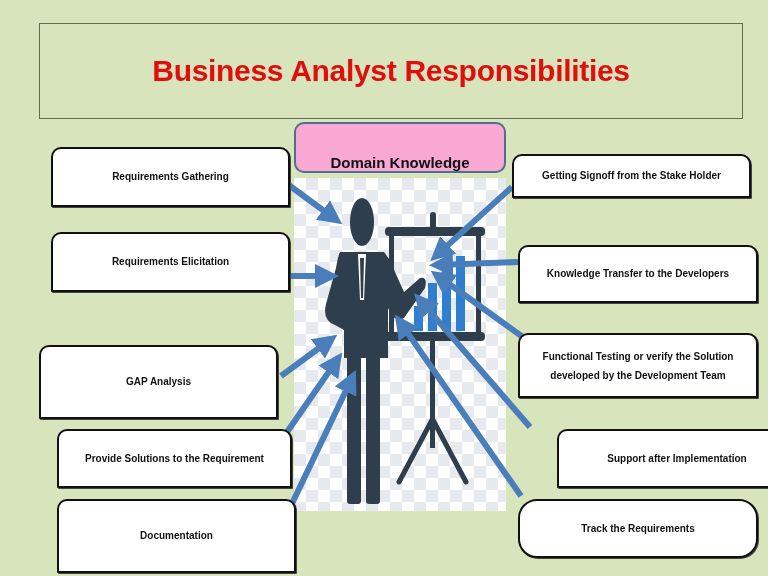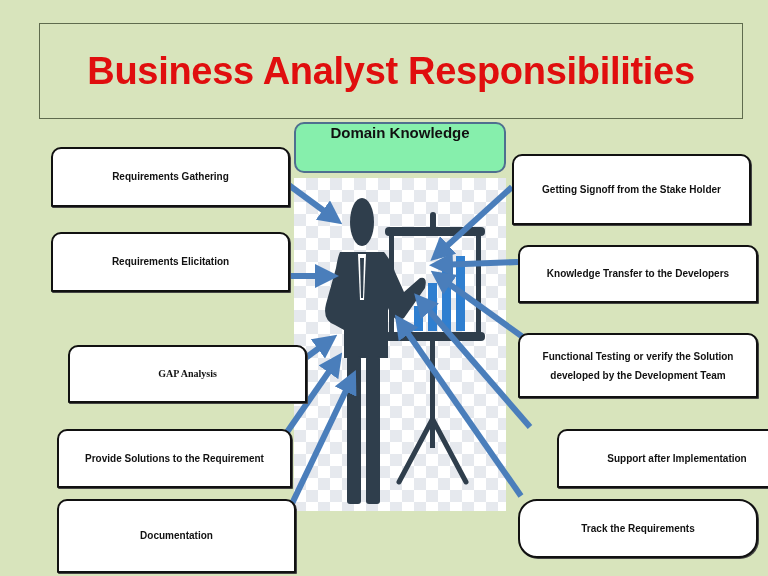--- a/index.html
+++ b/index.html
@@ -1,25 +1,25 @@
 <!DOCTYPE html>
 <html><head>
 <meta charset="utf-8">
 <style>
   html,body{margin:0;padding:0;}
   body{width:768px;height:576px;background:#d8e4bc;position:relative;overflow:hidden;font-family:"Liberation Sans",sans-serif;}
   .title-box{position:absolute;left:39px;top:23px;width:704px;height:96px;border:1px solid #5f6b4e;box-sizing:border-box;display:flex;align-items:center;justify-content:center;}
-  .title-text{color:#e00e0e;font-weight:bold;font-size:38px;letter-spacing:-0.3px;}
+  .title-text{color:#e00e0e;font-weight:bold;font-size:30px;letter-spacing:-0.3px;}
   .central{position:absolute;left:294px;top:178px;width:212px;height:333px;
     background-color:#ffffff;
     background-image:linear-gradient(45deg,#e6e9ee 25%,transparent 25%,transparent 75%,#e6e9ee 75%),linear-gradient(45deg,#e6e9ee 25%,transparent 25%,transparent 75%,#e6e9ee 75%);
     background-size:24px 24px;background-position:0 0,12px 12px;}
   .box{position:absolute;background:#fff;border:2px solid #111;border-radius:10px 10px 1px 1px;box-sizing:border-box;display:flex;align-items:center;justify-content:center;text-align:center;color:#111;font-weight:bold;font-size:10px;line-height:22px;box-shadow:1px 1px 0 #444;}
   .box.small{font-size:10px;line-height:19px;}
-  .domain{position:absolute;left:294px;top:122px;width:212px;height:51px;background:#86efac;border:2px solid #4f6f8f;border-radius:10px;box-sizing:border-box;display:flex;align-items:flex-start;justify-content:center;font-weight:bold;font-size:15px;color:#111;}
+  .domain{position:absolute;left:294px;top:122px;width:212px;height:51px;background:#f9a8d4;border:2px solid #4f6f8f;border-radius:10px;box-sizing:border-box;display:flex;align-items:flex-end;justify-content:center;font-weight:bold;font-size:15px;color:#111;}
   svg.overlay{position:absolute;left:0;top:0;}
 </style>
 </head>
 <body>
 
 <div class="title-box">
   <span class="title-text">Business Analyst Responsibilities</span>
 </div>
 
 <div class="central"></div>
@@ -75,31 +75,31 @@
     <line x1="521" y1="496" x2="400" y2="322"></line>
   </g>
 </svg>
 
 <div class="box" style="left:51px;top:147px;width:239px;height:60px;">
   <span>Requirements Gathering</span>
 </div>
 <div class="box" style="left:51px;top:232px;width:239px;height:60px;">
   <span>Requirements Elicitation</span>
 </div>
-<div class="box" style="left:68px;top:345px;width:239px;height:58px;font-family:Liberation Serif, serif;">
+<div class="box" style="left:39px;top:345px;width:239px;height:74px;">
   <span>GAP Analysis</span>
 </div>
 <div class="box" style="left:57px;top:429px;width:235px;height:59px;padding:0 3px;">
   <span>Provide Solutions to the Requirement</span>
 </div>
 <div class="box" style="left:57px;top:499px;width:239px;height:74px;">
   <span>Documentation</span>
 </div>
 
-<div class="box" style="left:512px;top:154px;width:239px;height:71px;padding:0 20px;">
+<div class="box" style="left:512px;top:154px;width:239px;height:44px;padding:0 20px;">
   <span>Getting Signoff from the Stake Holder</span>
 </div>
 <div class="box" style="left:518px;top:245px;width:240px;height:58px;padding:0 18px;">
   <span>Knowledge Transfer to the Developers</span>
 </div>
 <div class="box small" style="left:518px;top:333px;width:240px;height:65px;padding:0 8px;">
   <span>Functional Testing or verify the Solution developed by the Development Team</span>
 </div>
 <div class="box" style="left:518px;top:429px;width:240px;height:59px;padding:0 40px;margin-left:39px;">
   <span>Support after Implementation</span>

